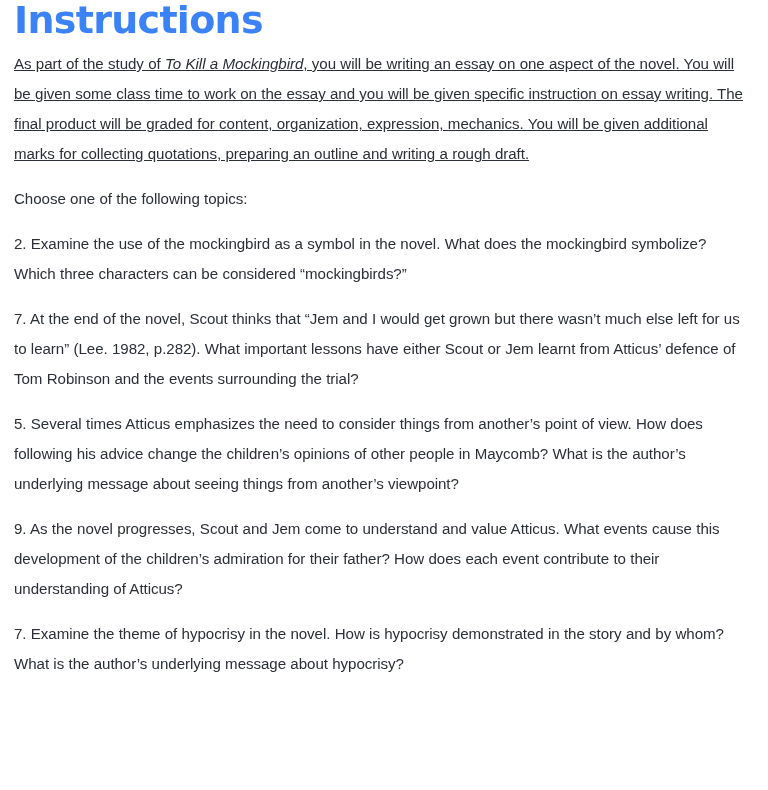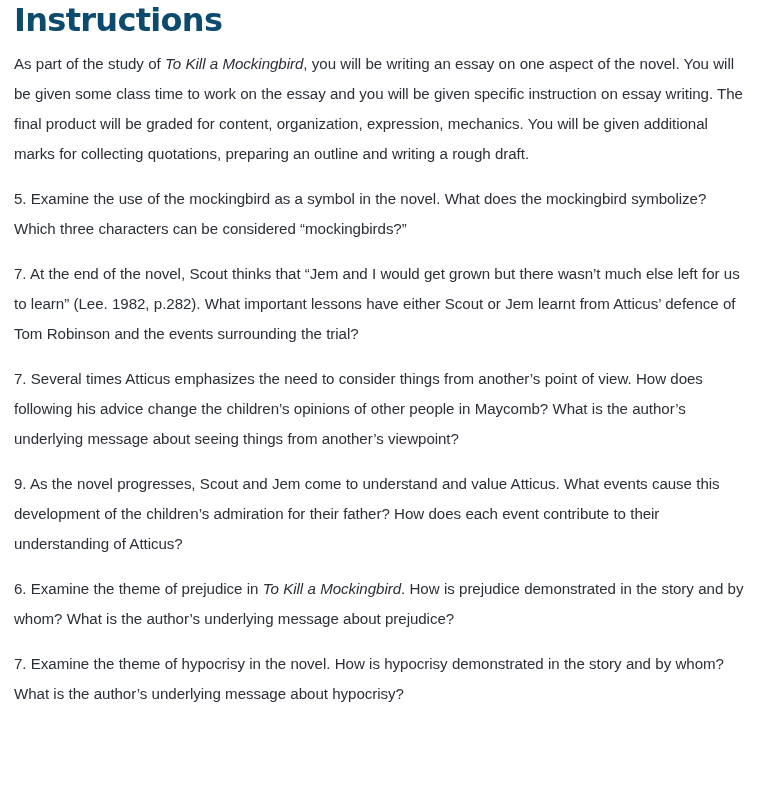--- a/index.html
+++ b/index.html
@@ -15,57 +15,58 @@
     -webkit-font-smoothing: antialiased;
   }
   .page {
     width: 768px;
     box-sizing: border-box;
     padding: 0 16px 0 14px;
     background: #ffffff;
   }
   h1.doc-title {
     font-family: "DejaVu Sans", sans-serif;
-    font-size: 32px;
+    font-size: 38px;
     line-height: 36px;
     font-weight: 700;
     letter-spacing: -0.7px;
-    color: #0c4a6e;
+    color: #3b82f6;
     margin: 0;
     padding-top: 2px;
   }
   p.para {
     font-size: 15.1px;
     line-height: 30px;
     color: #2b2f36;
     margin: 0;
     padding-top: 15px;
     letter-spacing: -0.05px;
     text-align: left;
     word-spacing: 0.2px;
   }
   p.para.first-body {
     padding-top: 11px;
+    text-decoration: underline;
   }
   p.para em {
     font-style: italic;
   }
 </style>
 </head>
 <body>
 
 <div class="page">
 
   <h1 class="doc-title">Instructions</h1>
 
   <p class="para first-body">As part of the study of <em>To Kill a Mockingbird</em>, you will be writing an essay on one aspect of the novel. You will be given some class time to work on the essay and you will be given specific instruction on essay writing. The final product will be graded for content, organization, expression, mechanics. You will be given additional marks for collecting quotations, preparing an outline and writing a rough draft.</p>
 
+  <p class="para">Choose one of the following topics:</p>
 
   <div>
-    <p class="para">5. Examine the use of the mockingbird as a symbol in the novel. What does the mockingbird symbolize? Which three characters can be considered “mockingbirds?”</p>
+    <p class="para">2. Examine the use of the mockingbird as a symbol in the novel. What does the mockingbird symbolize? Which three characters can be considered “mockingbirds?”</p>
     <p class="para">7. At the end of the novel, Scout thinks that “Jem and I would get grown but there wasn’t much else left for us to learn” (Lee. 1982, p.282). What important lessons have either Scout or Jem learnt from Atticus’ defence of Tom Robinson and the events surrounding the trial?</p>
-    <p class="para">7. Several times Atticus emphasizes the need to consider things from another’s point of view. How does following his advice change the children’s opinions of other people in Maycomb? What is the author’s underlying message about seeing things from another’s viewpoint?</p>
+    <p class="para">5. Several times Atticus emphasizes the need to consider things from another’s point of view. How does following his advice change the children’s opinions of other people in Maycomb? What is the author’s underlying message about seeing things from another’s viewpoint?</p>
     <p class="para">9. As the novel progresses, Scout and Jem come to understand and value Atticus. What events cause this development of the children’s admiration for their father? How does each event contribute to their understanding of Atticus?</p>
-    <p class="para">6. Examine the theme of prejudice in <em>To Kill a Mockingbird</em>. How is prejudice demonstrated in the story and by whom? What is the author’s underlying message about prejudice?</p>
     <p class="para">7. Examine the theme of hypocrisy in the novel. How is hypocrisy demonstrated in the story and by whom? What is the author’s underlying message about hypocrisy?</p>
   </div>
 
 </div>
 
 </body></html>

